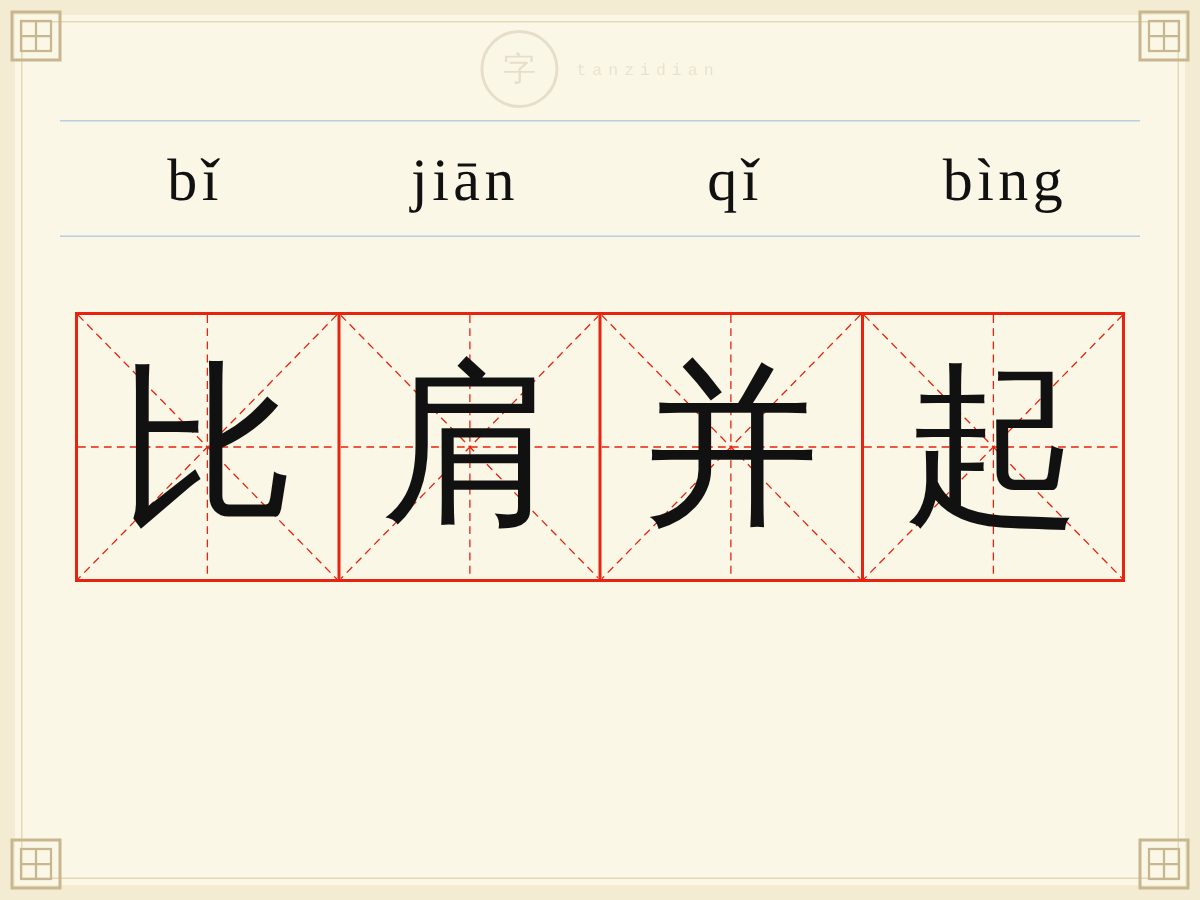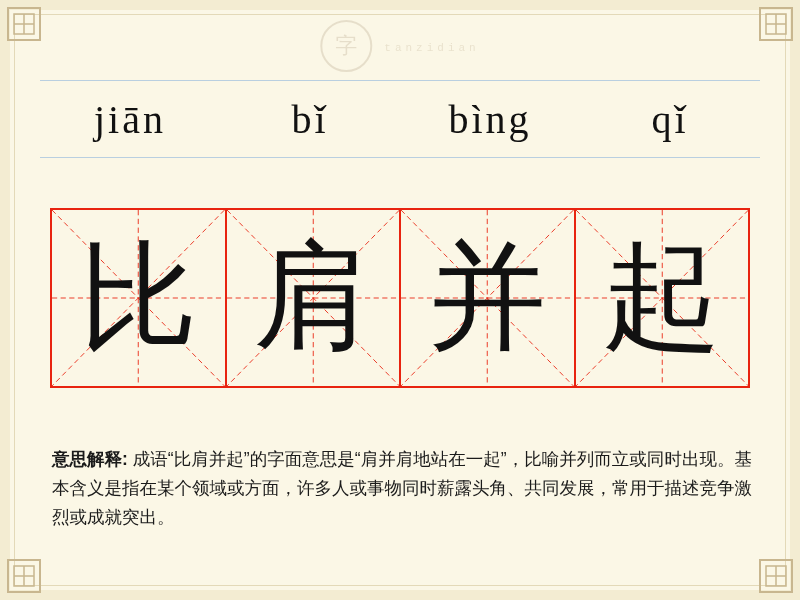--- a/index.html
+++ b/index.html
@@ -209,24 +209,24 @@
 
   <div class="watermark">
     <div class="wm-seal">字</div>
     <div class="wm-text">
       <div class="wm-sub">tanzidian</div>
     </div>
   </div>
 
   <div class="pinyin-wrap">
     <div class="pinyin-row">
+      <div class="pinyin-cell">bǐ</div>
       <div class="pinyin-cell">jiān</div>
-      <div class="pinyin-cell">bǐ</div>
+      <div class="pinyin-cell">qǐ</div>
       <div class="pinyin-cell">bìng</div>
-      <div class="pinyin-cell">qǐ</div>
     </div>
   </div>
 
   <div class="grid">
 
     <div class="cell">
       <svg class="guide" viewBox="0 0 100 100" preserveAspectRatio="none">
         <line x1="0" y1="50" x2="100" y2="50" stroke="#e8230f" stroke-width="0.5" stroke-dasharray="3,2"></line>
         <line x1="50" y1="0" x2="50" y2="100" stroke="#e8230f" stroke-width="0.5" stroke-dasharray="3,2"></line>
         <line x1="0" y1="0" x2="100" y2="100" stroke="#e8230f" stroke-width="0.5" stroke-dasharray="3,2"></line>
@@ -260,18 +260,14 @@
         <line x1="0" y1="50" x2="100" y2="50" stroke="#e8230f" stroke-width="0.5" stroke-dasharray="3,2"></line>
         <line x1="50" y1="0" x2="50" y2="100" stroke="#e8230f" stroke-width="0.5" stroke-dasharray="3,2"></line>
         <line x1="0" y1="0" x2="100" y2="100" stroke="#e8230f" stroke-width="0.5" stroke-dasharray="3,2"></line>
         <line x1="100" y1="0" x2="0" y2="100" stroke="#e8230f" stroke-width="0.5" stroke-dasharray="3,2"></line>
       </svg>
       <div class="hz">起</div>
     </div>
 
   </div>
 
-  <div class="explain">
-    <b>意思解释:</b>
-    <span>成语“比肩并起”的字面意思是“肩并肩地站在一起”，比喻并列而立或同时出现。基本含义是指在某个领域或方面，许多人或事物同时薪露头角、共同发展，常用于描述竞争激烈或成就突出。</span>
-  </div>
 
 </div>
 
 </body></html>

